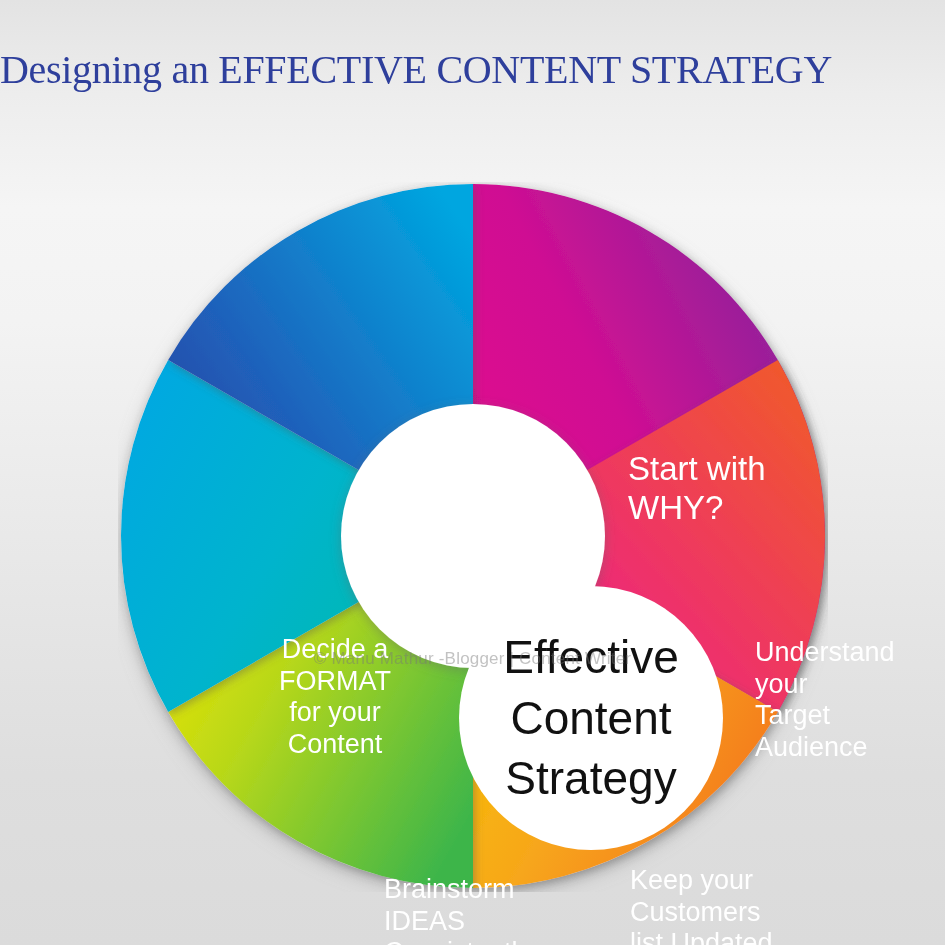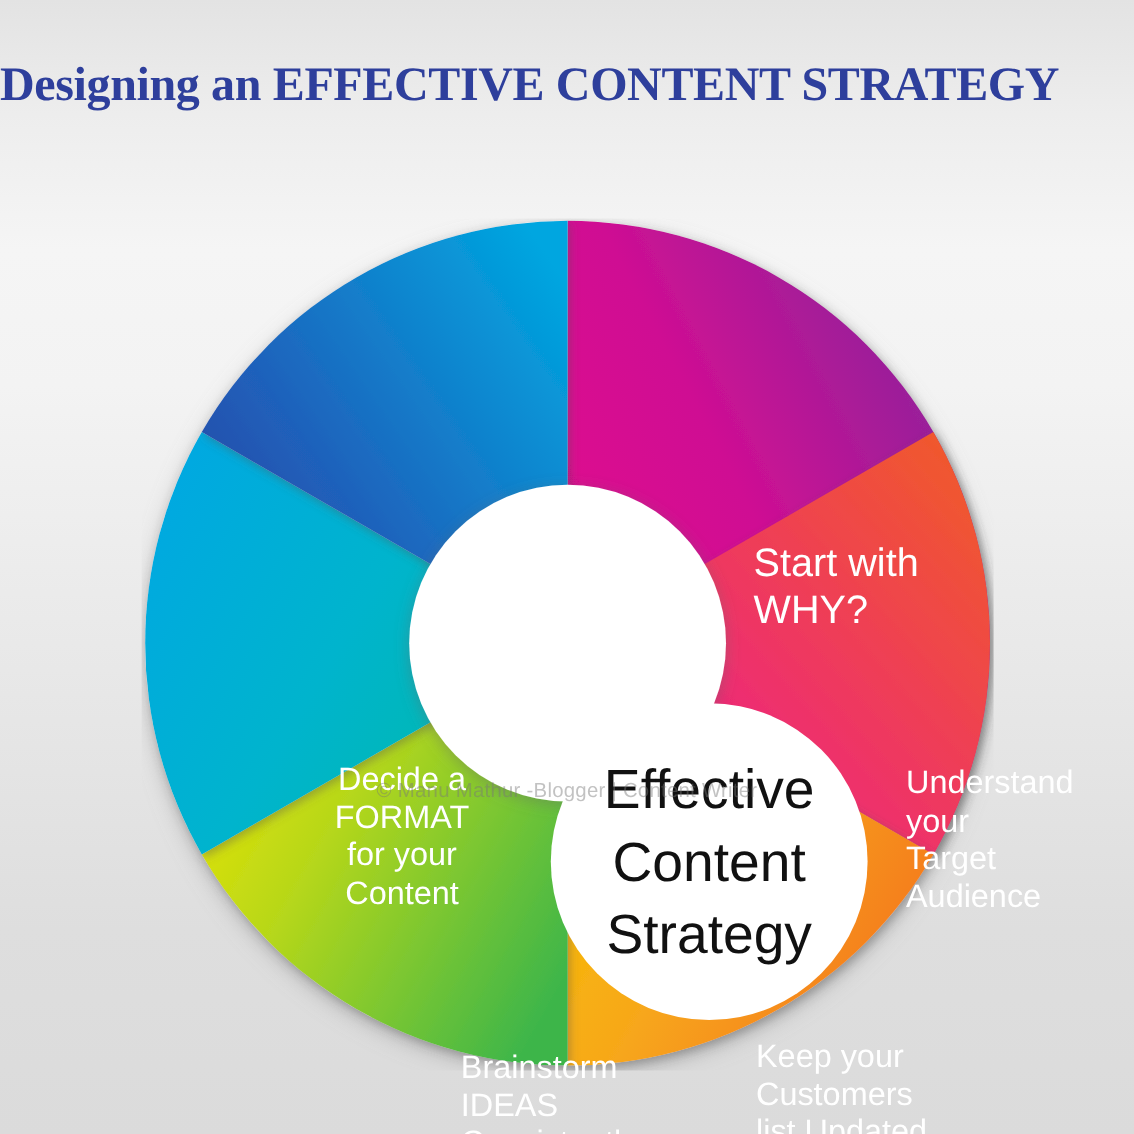--- a/index.html
+++ b/index.html
@@ -30,21 +30,21 @@
 
   
   #title {
     position: absolute;
     left: 0;
     top: 46px;
     width: 792px;
     text-align: center;
     font-family: "Liberation Serif", serif;
     font-size: 40px;
-    font-weight: 700;
+    font-weight: 400;
     letter-spacing: -0.3px;
     color: #2e3f9c;
     white-space: nowrap;
   }
 
   
   #wheel-wrap {
     position: absolute;
     left: 118px;
     top: 182px;

